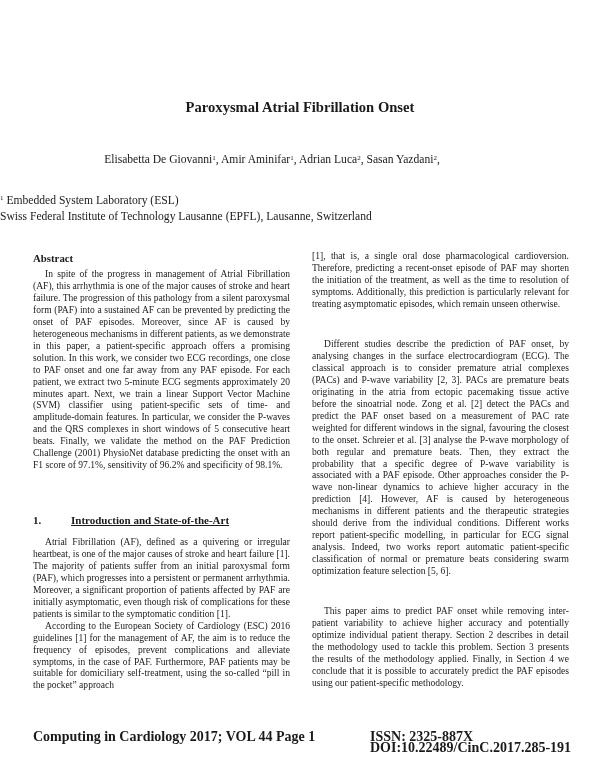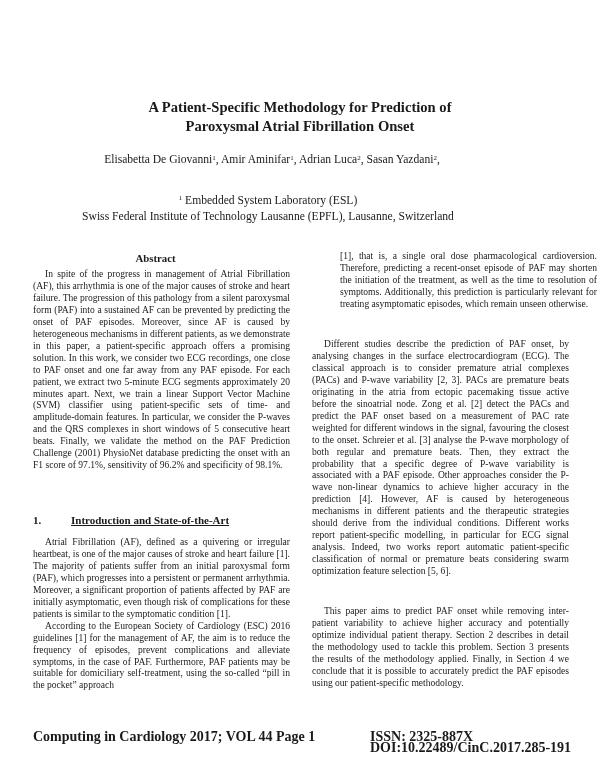--- a/index.html
+++ b/index.html
@@ -10,43 +10,42 @@
   .title {
     position: absolute; left: 0; width: 600px; top: 98px;
     text-align: center; font-weight: bold; font-size: 14.6px; line-height: 19px;
   }
   .authors {
     position: absolute; left: 0; width: 544px; top: 152px;
     text-align: center; font-size: 11.6px; line-height: 16px;
   }
   .affil {
     position: absolute; left: 0; width: 536px; top: 193px;
-    text-align: center; font-size: 11.6px; line-height: 15.5px;
+    font-size: 11.6px; line-height: 15.5px;
   }
   sup { font-size: 7px; vertical-align: top; position: relative; top: -2px; }
   .abs-head {
-    position: absolute; left: 27px; width: 257px; top: 251px;
-    text-align: center; font-weight: bold; font-size: 10.8px; line-height: 14px;
+    position: absolute; left: 33px; width: 257px; top: 251px;
+    text-align: left; font-weight: bold; font-size: 10.8px; line-height: 14px;
   }
   p { margin: 0; text-align: justify; text-indent: 12px; hyphens: manual; }
   .block { position: absolute; width: 257px; font-size: 9.55px; line-height: 11.95px; }
   .sec-head {
     position: absolute; left: 33px; width: 257px; top: 513px;
     font-weight: bold; font-size: 11px; line-height: 14px; text-decoration: underline;
   }
   .sec-head .num { display: inline-block; width: 38px; }
   .footer {
     position: absolute; top: 731px; font-weight: bold; font-size: 14px; line-height: 11px;
   }
 </style>
 </head>
 <body>
 
 <div class="title">
-  <div>A Patient-Specific Methodology for Prediction of</div>
   <div>Paroxysmal Atrial Fibrillation Onset</div>
 </div>
 
 <div class="authors">
   <div>
     <span>Elisabetta De Giovanni</span><sup>1</sup>,
     <span>Amir Aminifar</span><sup>1</sup>,
     <span>Adrian Luca</span><sup>2</sup>,
     <span>Sasan Yazdani</span><sup>2</sup>,
   </div>
@@ -64,21 +63,21 @@
 
 <div class="sec-head">
   <span class="num">1.</span><span>Introduction and State-of-the-Art</span>
 </div>
 
 <div class="block" style="left:33px; top:536px;">
   <p>Atrial Fibrillation (AF), defined as a quivering or irregular heartbeat, is one of the major causes of stroke and heart failure [1].  The majority of patients suffer from an initial paroxysmal form (PAF), which progresses into a persistent or permanent arrhythmia.  Moreover, a significant proportion of patients affected by PAF are initially asymptomatic, even though risk of complications for these patients is similar to the symptomatic condition [1].</p>
   <p>According to the European Society of Cardiology (ESC) 2016 guidelines [1] for the management of AF, the aim is to reduce the frequency of episodes, prevent complications and alleviate symptoms, in the case of PAF. Furthermore, PAF patients may be suitable for domiciliary self-treatment, using the so-called “pill in the pocket” approach</p>
 </div>
 
-<div class="block" style="left:312px; top:250px;margin-left:28px;">
+<div class="block" style="left:312px; top:250px;">
   <p style="text-indent:0;">[1], that is, a single oral dose pharmacological cardioversion. Therefore, predicting a recent-onset episode of PAF may shorten the initiation of the treatment, as well as the time to resolution of symptoms.  Additionally, this prediction is particularly relevant for treating asymptomatic episodes, which remain unseen otherwise.</p>
 </div>
 <div class="block" style="left:312px; top:338px;">
   <p>Different studies describe the prediction of PAF onset, by analysing changes in the surface electrocardiogram (ECG). The classical approach is to consider premature atrial complexes (PACs) and P-wave variability [2, 3]. PACs are premature beats originating in the atria from ectopic pacemaking tissue active before the sinoatrial node. Zong et al.  [2] detect the PACs and predict the PAF onset based on a measurement of PAC rate weighted for different windows in the signal, favouring the closest to the onset. Schreier et al. [3] analyse the P-wave morphology of both regular and premature beats. Then, they extract the probability that a specific degree of P-wave variability is associated with a PAF episode.  Other approaches consider the P-wave non-linear dynamics to achieve higher accuracy in the prediction [4].  However, AF is caused by heterogeneous mechanisms in different patients and the therapeutic strategies should derive from the individual conditions. Different works report patient-specific modelling, in particular for ECG signal analysis.  Indeed, two works report automatic patient-specific classification of normal or premature beats considering swarm optimization feature selection [5, 6].</p>
 </div>
 <div class="block" style="left:312px; top:605px;">
   <p>This paper aims to predict PAF onset while removing inter-patient variability to achieve higher accuracy and potentially optimize individual patient therapy. Section 2 describes in detail the methodology used to tackle this problem.  Section 3 presents the results of the methodology applied.  Finally, in Section 4 we conclude that it is possible to accurately predict the PAF episodes using our patient-specific methodology.</p>
 </div>
 
 <div class="footer" style="left:33px;">Computing in Cardiology 2017; VOL 44</div>

